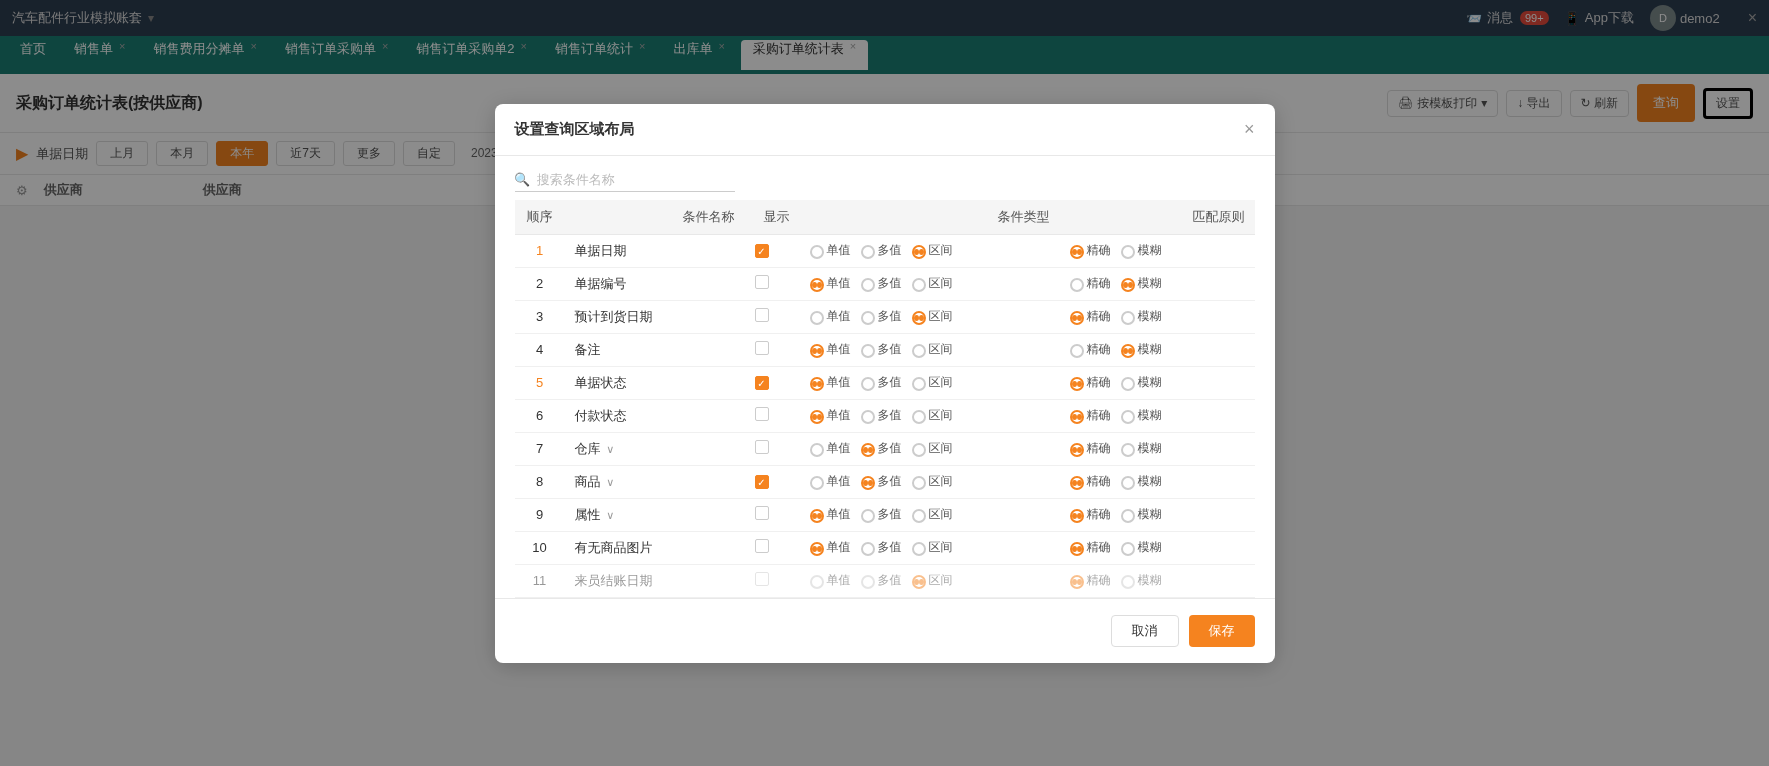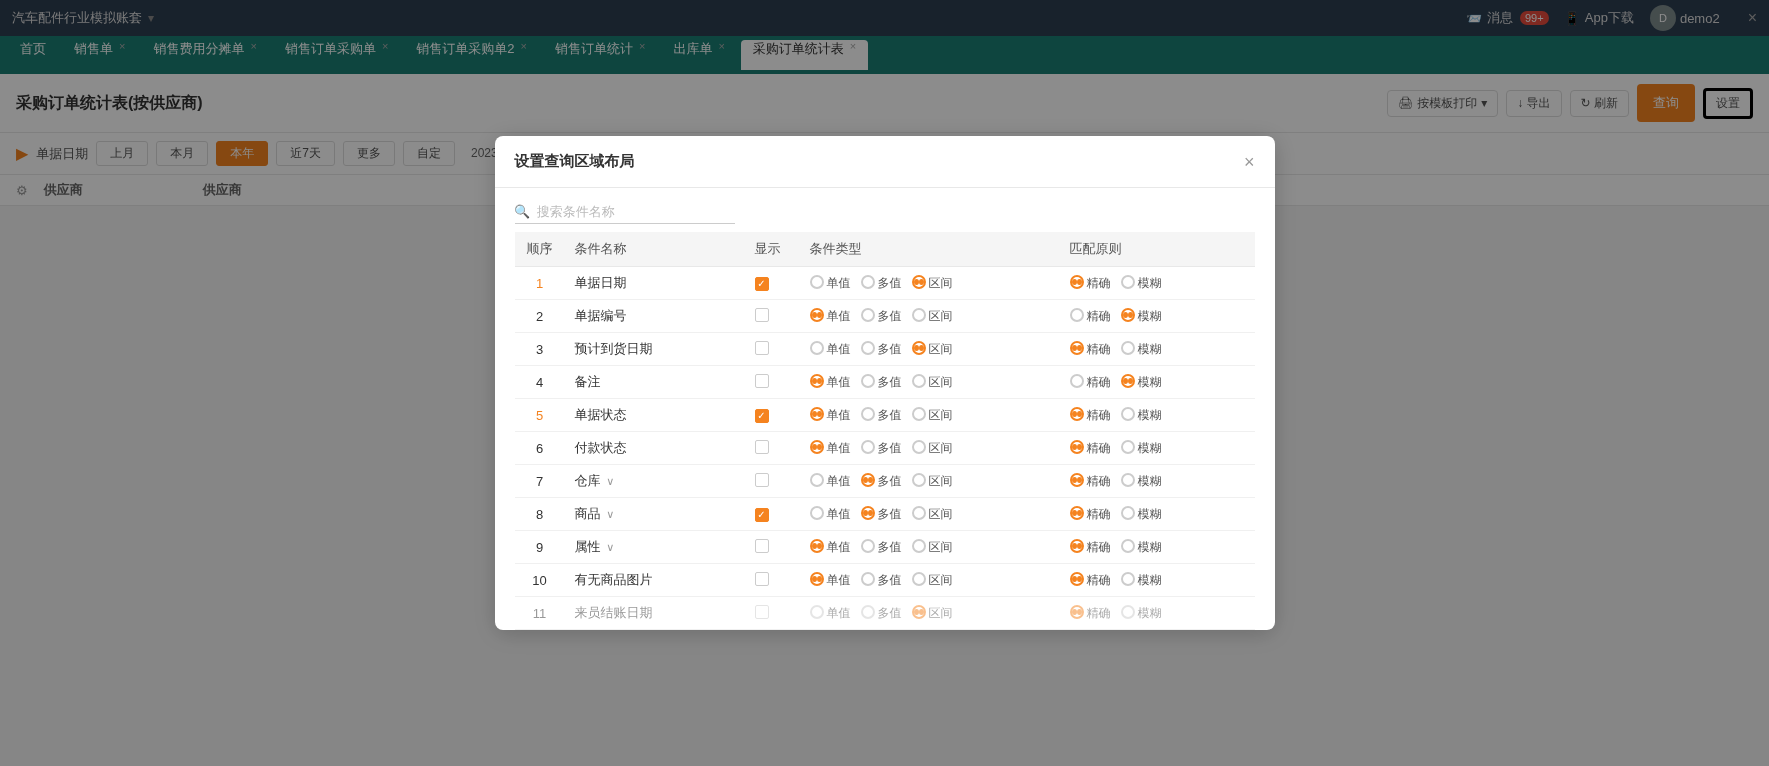--- a/index.html
+++ b/index.html
@@ -174,37 +174,37 @@
       width: 180px;
       background: transparent;
     }
     .search-input::placeholder { color: #bbb; }
 
     
     .dialog-table { flex: 1; overflow-y: auto; padding: 0 20px; }
     table { width: 100%; border-collapse: collapse; }
     thead th {
       background: #f5f5f5;
-      text-align: left;
+      text-align: right;
       padding: 8px 10px;
       font-size: 13px;
       color: #555;
       font-weight: 500;
       border-bottom: 1px solid #e8e8e8;
       position: sticky;
       top: 0;
     }
     tbody tr { border-bottom: 1px solid #f0f0f0; }
     tbody td { padding: 7px 10px; font-size: 13px; color: #333; vertical-align: middle; }
     .td-order { color: #f5831f; font-weight: 500; text-align: center; }
     .td-order.black { color: #333; }
 
     
     .radio-group { display: flex; align-items: center; gap: 10px; }
-    .radio-item { display: flex; align-items: flex-start; gap: 3px; cursor: pointer; }
+    .radio-item { display: flex; align-items: flex-end; gap: 3px; cursor: pointer; }
     .radio-circle {
       width: 14px; height: 14px;
       border-radius: 50%;
       border: 2px solid #ccc;
       display: inline-flex; align-items: center; justify-content: center;
       background: #fff;
     }
     .radio-circle.selected { border-color: #f5831f; }
     .radio-circle.selected::after {
       content: '';
@@ -814,15 +814,19 @@
             <div class="radio-circle "></div>
             <span class="radio-label">模糊</span>
           </label>
         </div>
       </td>
     </tr>
             </tbody>
         </table>
       </div>
 
+      <div class="dialog-footer">
+        <button class="btn-cancel">取消</button>
+        <button class="btn-save">保存</button>
+      </div>
     </div>
   </div>
 </div>
 
 </body></html>

